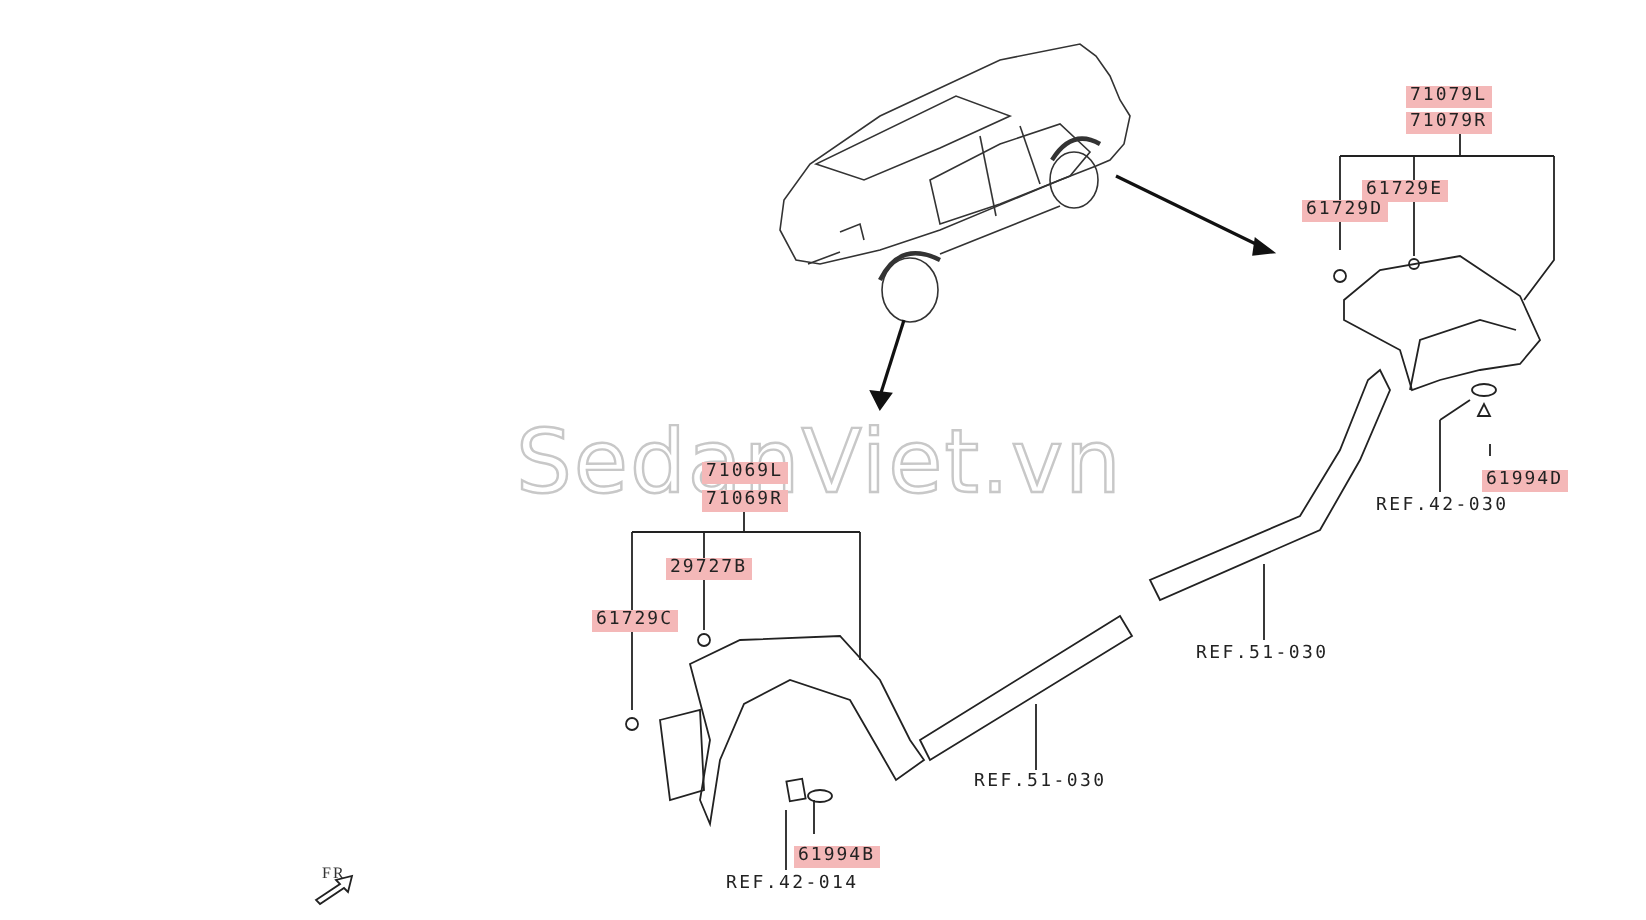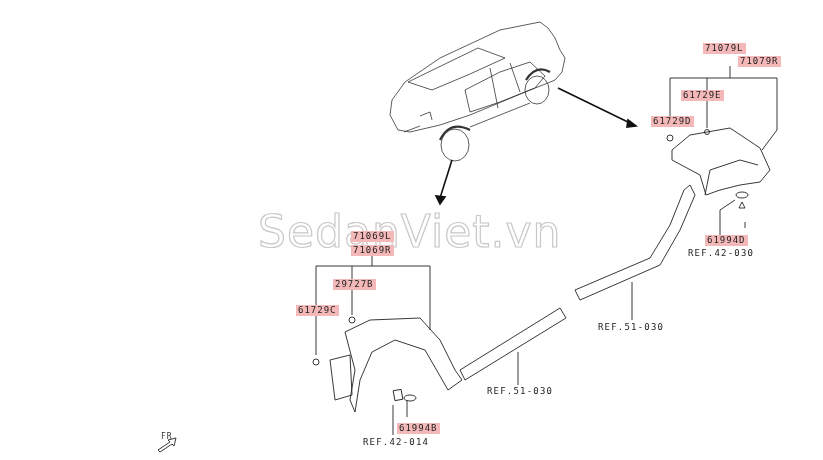--- a/index.html
+++ b/index.html
@@ -7,21 +7,21 @@
            font-family: "DejaVu Sans Mono", monospace; }
     #diagram { position: absolute; left: 0; top: 0; width: 823px; height: 460px; }
     .part-label {
       position: absolute; font-size: 9px; letter-spacing: 1px; color: #222;
       background: #f4b8b8; padding: 0 2px; line-height: 11px; white-space: nowrap;
     }
     .ref-label {
       position: absolute; font-size: 9px; letter-spacing: 1.2px; color: #222;
       line-height: 11px; white-space: nowrap;
     }
-    .fr-label { position: absolute; font-size: 8px; color: #333; letter-spacing: 1px; }
+    .fr-label { position: absolute; font-size: 8px; color: #333; letter-spacing: 1px; font-family: Liberation Serif, serif; }
     .watermark {
       position: absolute; left: 258px; top: 206px;
       font-family: "DejaVu Sans", sans-serif; font-size: 44px;
       color: transparent; -webkit-text-stroke: 1.2px #c8c8c8; letter-spacing: 1px;
     }
   </style>
 </head>
 <body>
 
 <svg id="diagram" viewBox="0 0 823 460" xmlns="http://www.w3.org/2000/svg" fill="none" stroke="#222" stroke-width="0.9">
@@ -94,24 +94,24 @@
   </g>
 
   <g>
     <path d="M158 450 L170 442 L168 440 L176 438 L174 446 L172 444 L160 452 Z"></path>
   </g>
 </svg>
 
 <div class="watermark">SedanViet.vn</div>
 
 <span class="part-label" style="left:703px;top:43px">71079L</span>
-<span class="part-label" style="left:738px;top:56px">71079R</span>
+<span class="part-label" style="left:703px;top:56px">71079R</span>
 <span class="part-label" style="left:681px;top:90px">61729E</span>
-<span class="part-label" style="left:651px;top:116px">61729D</span>
-<span class="part-label" style="left:705px;top:235px">61994D</span>
+<span class="part-label" style="left:651px;top:100px">61729D</span>
+<span class="part-label" style="left:741px;top:235px">61994D</span>
 <span class="ref-label" style="left:688px;top:248px">REF.42-030</span>
 <span class="ref-label" style="left:598px;top:322px">REF.51-030</span>
 
 <span class="part-label" style="left:351px;top:231px">71069L</span>
 <span class="part-label" style="left:351px;top:245px">71069R</span>
 <span class="part-label" style="left:333px;top:279px">29727B</span>
 <span class="part-label" style="left:296px;top:305px">61729C</span>
 <span class="part-label" style="left:397px;top:423px">61994B</span>
 <span class="ref-label" style="left:363px;top:437px">REF.42-014</span>
 <span class="ref-label" style="left:487px;top:386px">REF.51-030</span>

